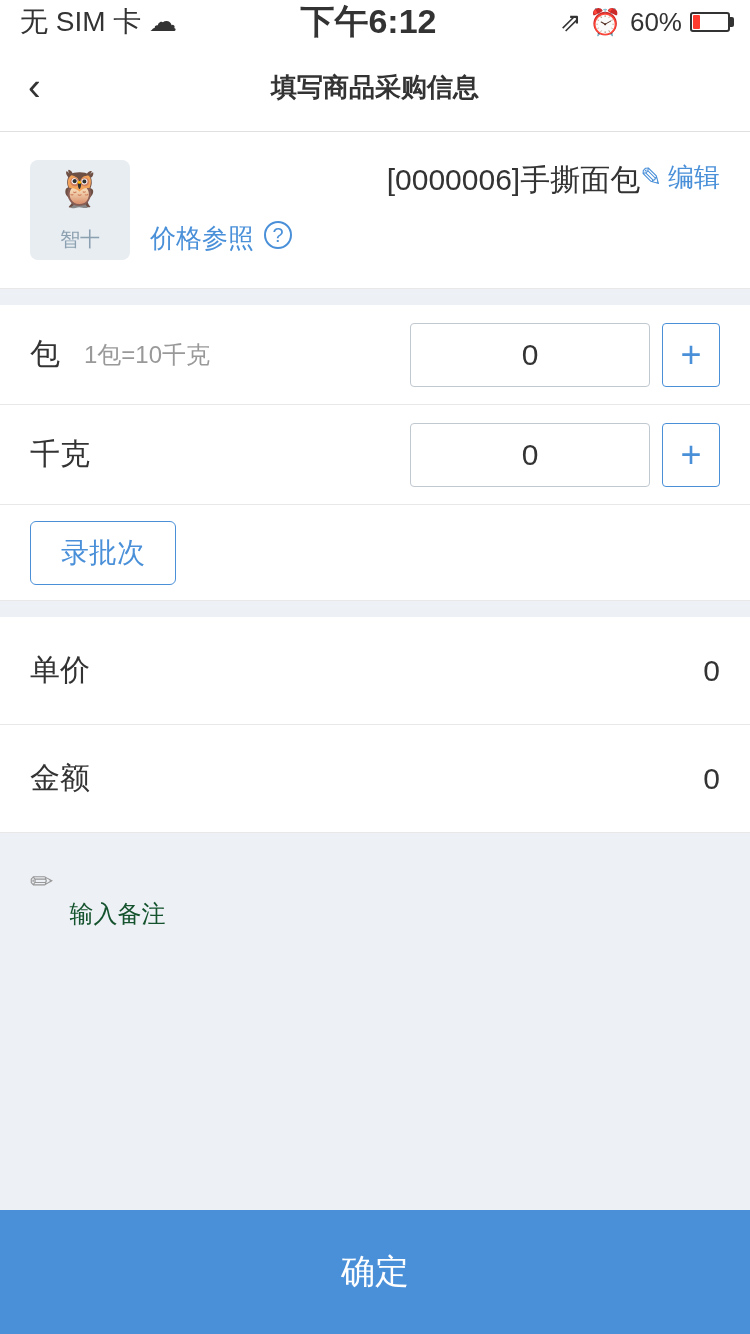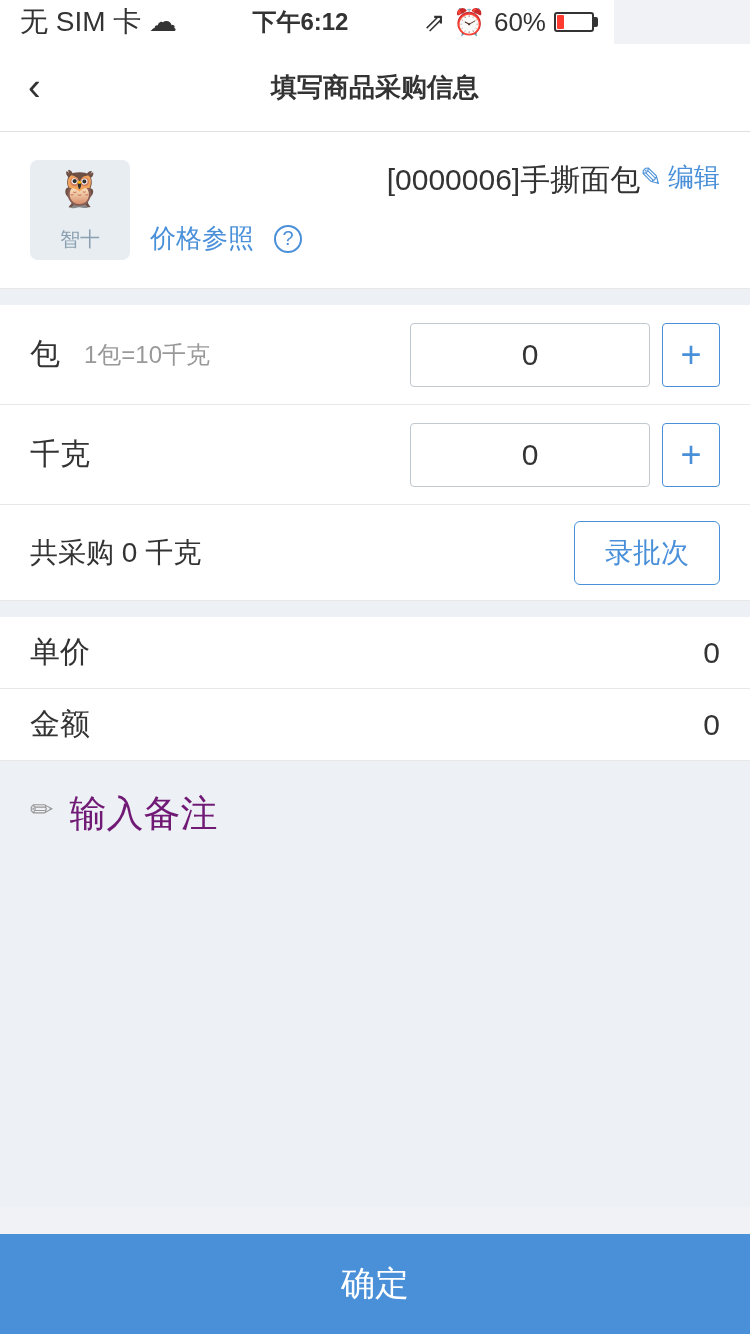--- a/index.html
+++ b/index.html
@@ -8,38 +8,38 @@
       width: 750px;
       min-height: 1334px;
       font-family: -apple-system, "PingFang SC", "Helvetica Neue", Arial, sans-serif;
       background: #f0f2f5;
       font-size: 32px;
       color: #333;
     }
 
     
     .status-bar {
-      width: 614px;
+      width: 750px;
       height: 44px;
       background: #fff;
       display: flex;
       align-items: center;
       justify-content: space-between;
       padding: 0 20px;
       font-size: 28px;
       font-weight: 500;
     }
     .status-left {
       display: flex;
       align-items: center;
       gap: 10px;
       font-size: 28px;
     }
     .status-center {
-      font-size: 24px;
+      font-size: 34px;
       font-weight: 600;
     }
     .status-right {
       display: flex;
       align-items: center;
       gap: 8px;
       font-size: 26px;
     }
     .battery-icon {
       display: inline-flex;
@@ -183,22 +183,22 @@
       top: 50%;
       transform: translateY(-50%);
       font-size: 20px;
       color: #666;
       pointer-events: none;
     }
     .price-ref {
       color: #4a90d9;
       font-size: 26px;
       display: flex;
-      align-items: center;
-      gap: 20px;
+      align-items: flex-start;
+      gap: 10px;
       cursor: pointer;
     }
     .price-ref-help {
       width: 28px;
       height: 28px;
       border: 2px solid #4a90d9;
       border-radius: 50%;
       display: flex;
       align-items: center;
       justify-content: center;
@@ -293,21 +293,21 @@
     
     .info-section {
       background: #fff;
       margin-top: 0;
     }
     .info-row {
       display: flex;
       align-items: center;
       justify-content: space-between;
       padding: 0 30px;
-      height: 72px;
+      height: 108px;
       border-bottom: 1px solid #e8e8e8;
     }
     .info-label {
       font-size: 30px;
       color: #333;
     }
     .info-value {
       font-size: 30px;
       color: #333;
     }
@@ -320,37 +320,38 @@
       align-items: flex-start;
       gap: 16px;
       min-height: 100px;
     }
     .pencil-icon {
       font-size: 28px;
       color: #999;
       margin-top: 4px;
     }
     .remark-placeholder {
-      font-size: 37px;
-      color: #701a75;
+      font-size: 24px;
+      color: #14532d;
+      margin-top: 37px;
     }
 
     
     .content-body {
       background: #edf0f5;
       flex: 1;
       min-height: 340px;
     }
 
     
     .confirm-btn-wrapper {
       position: fixed;
       bottom: 0;
       width: 750px;
-      height: 100px;
+      height: 124px;
       background: #4a90d9;
       display: flex;
       align-items: center;
       justify-content: center;
       cursor: pointer;
     }
     .confirm-btn-text {
       font-size: 34px;
       color: #fff;
       font-weight: 500;
@@ -423,21 +424,20 @@
 
   <div class="input-row">
     <span class="input-label">千克</span>
     <div class="input-field-wrapper">
       <input class="input-field" type="text" value="0" style="">
       <div class="plus-btn">+</div>
     </div>
   </div>
 
   <div class="summary-row">
-    <span class="summary-text">共采购 0 千克</span>
     <button class="batch-btn">录批次</button>
   </div>
 </div>
 
 <div class="section-divider"></div>
 
 <div class="info-section">
   <div class="info-row">
     <span class="info-label">单价</span>
     <span class="info-value">0</span>

